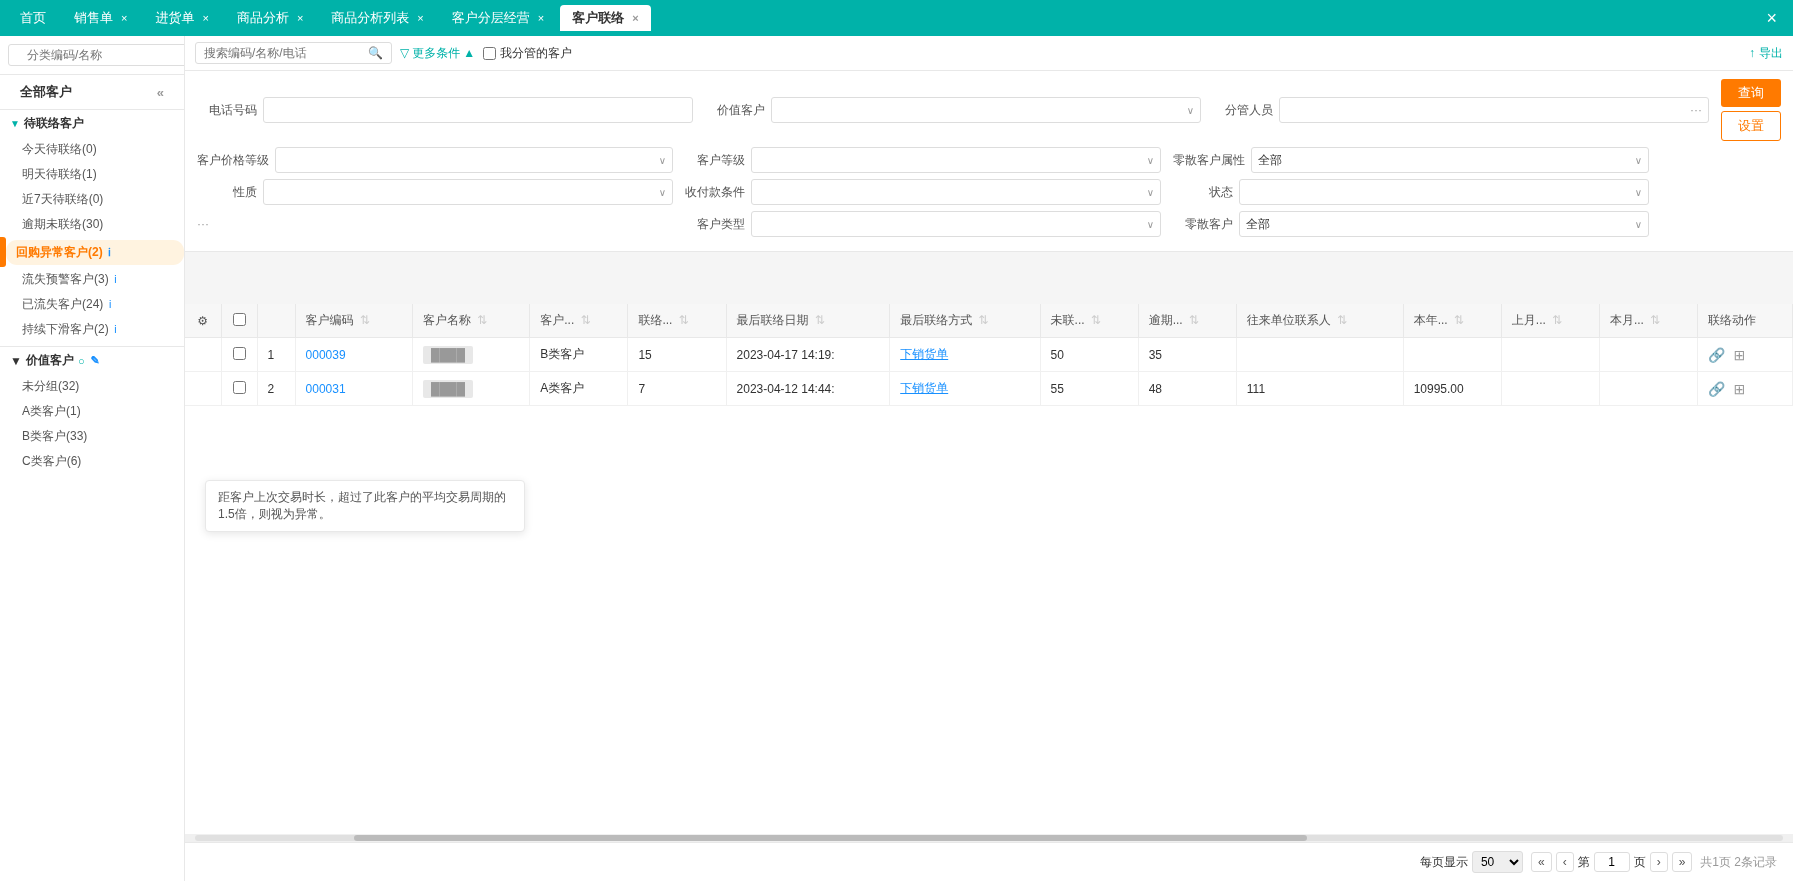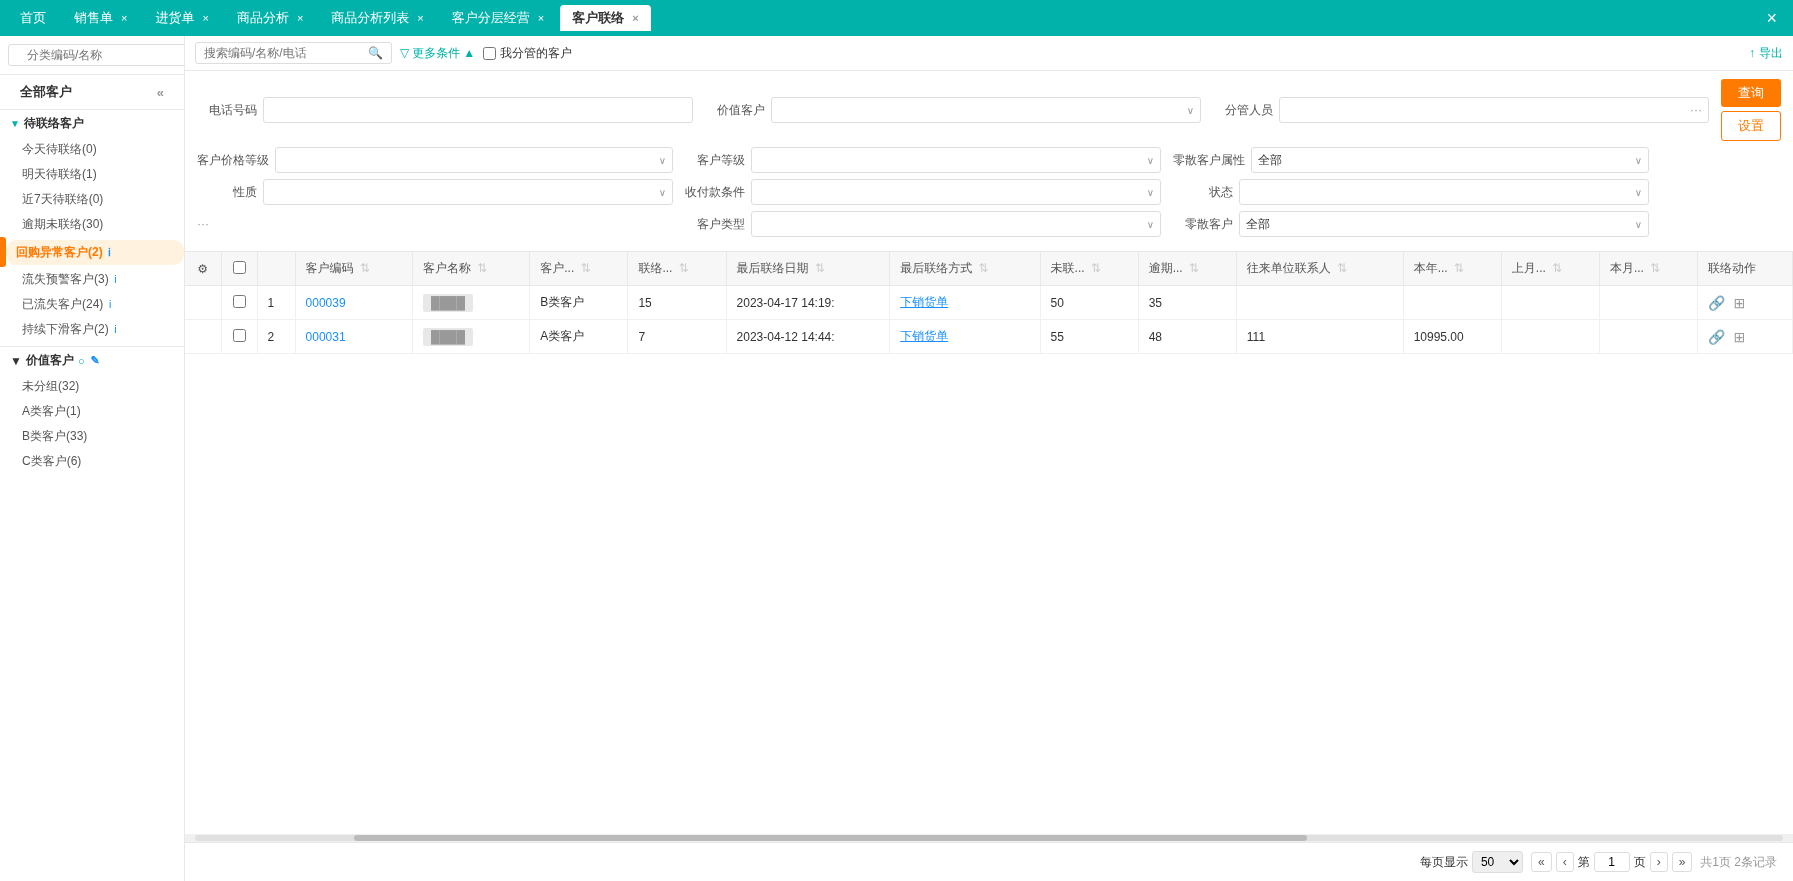--- a/index.html
+++ b/index.html
@@ -451,20 +451,23 @@
           <span class="filter-label">零散客户</span>
           <div class="filter-select">
             <span>全部</span>
             <span class="chevron-down">∨</span>
           </div>
         </div>
         <div style="width:120px;"></div>
       </div>
     </div>
 
+    <div class="tooltip-popup" style="position:relative; margin: 0 10px;">
+      <span>距客户上次交易时长，超过了此客户的平均交易周期的1.5倍，则视为异常。</span>
+    </div>
 
     <div class="table-area">
       <table>
         <thead>
           <tr>
             <th class="settings-col">⚙</th>
             <th class="checkbox-col">
               <input type="checkbox" style="">
             </th>
             <th></th>

